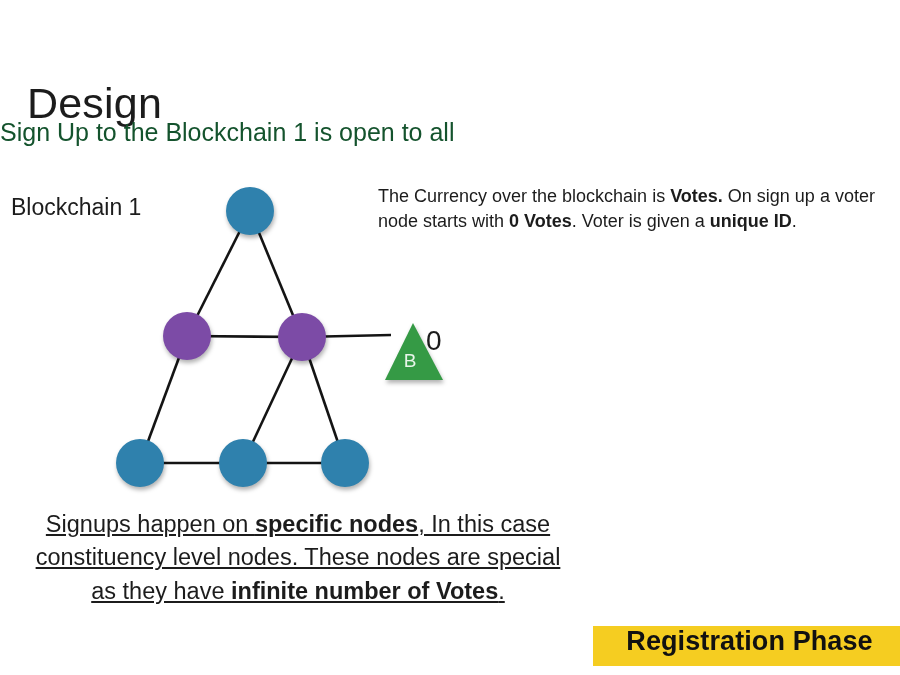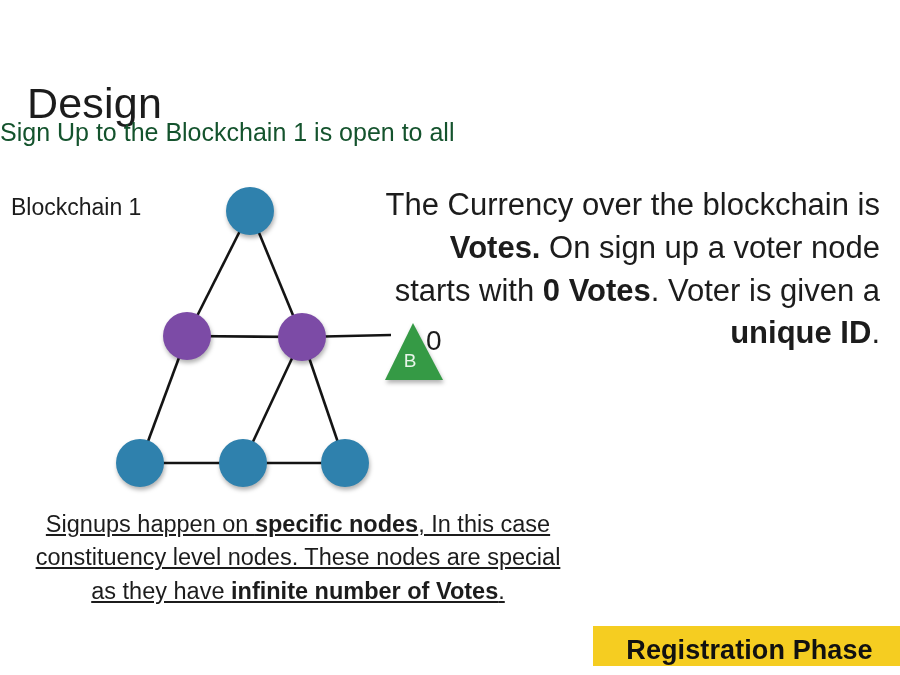--- a/index.html
+++ b/index.html
@@ -73,22 +73,22 @@
     height: 330px;
     overflow: visible;
   }
 
   
   .right-para {
     position: absolute;
     left: 378px;
     top: 184px;
     width: 502px;
-    text-align: right;
-    font-size: 31px;
+    text-align: left;
+    font-size: 18px;
     line-height: 1.38;
     color: #1c1c1c;
   }
   .right-para b { font-weight: 700; }
 
   
   .bottom-para {
     position: absolute;
     left: 22px;
     top: 508px;
@@ -103,21 +103,21 @@
 
   
   .phase-badge {
     position: absolute;
     left: 593px;
     top: 626px;
     width: 307px;
     height: 40px;
     background: #f5cd21;
     display: flex;
-    align-items: flex-end;
+    align-items: flex-start;
     justify-content: center;
   }
   .phase-badge .phase-text {
     font-size: 27px;
     font-weight: 700;
     color: #111111;
     letter-spacing: 0.1px;
     white-space: nowrap;
     padding-left: 6px;
   }

